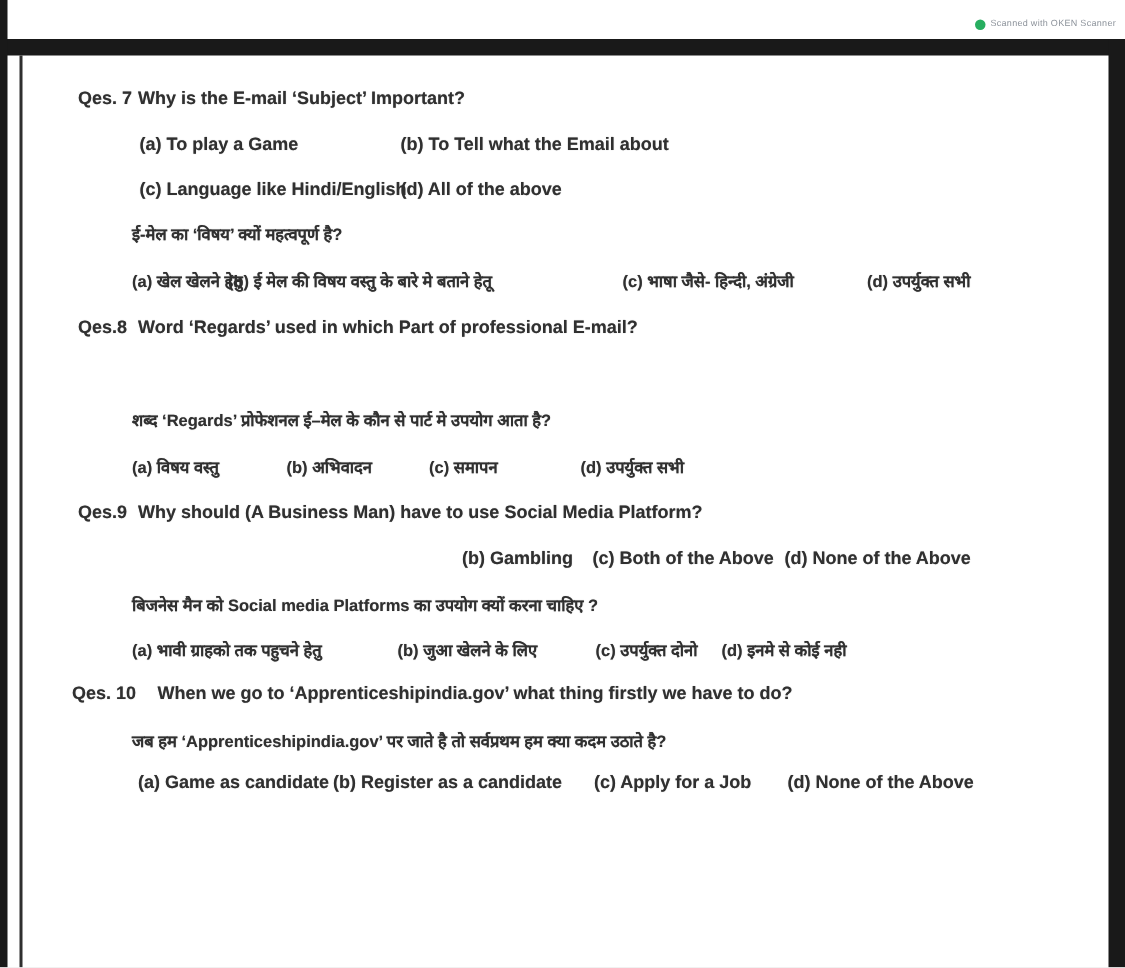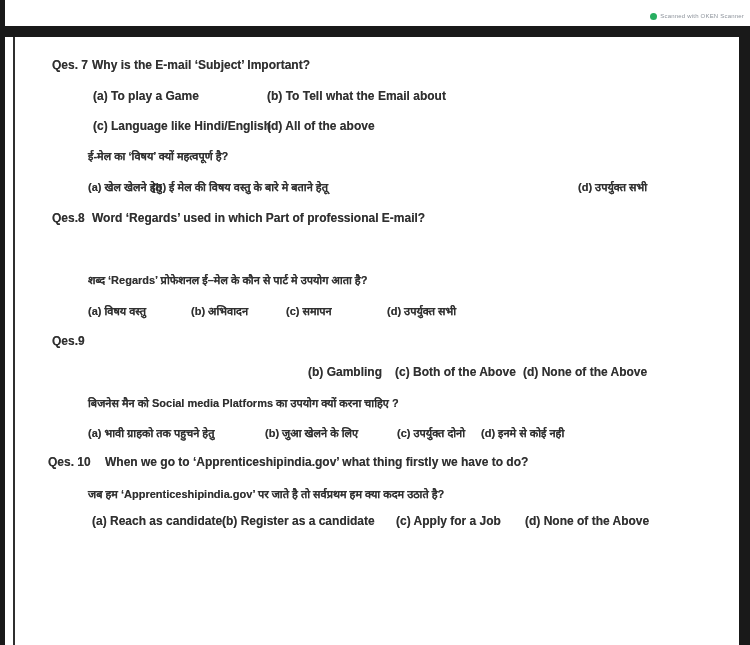--- a/index.html
+++ b/index.html
@@ -59,39 +59,41 @@
   <div class="row" style="top:119px">
     <span style="left:93px">(c) Language like Hindi/English</span>
     <span style="left:267px">(d) All of the above</span>
   </div>
   <div class="row hi" style="top:148px">
     <span style="left:88px">ई-मेल का ‘विषय’ क्यों महत्वपूर्ण है?</span>
   </div>
   <div class="row hi" style="top:179px">
     <span style="left:88px">(a) खेल खेलने हेतु</span>
     <span style="left:152px">(b) ई मेल की विषय वस्तु के बारे मे बताने हेतू</span>
+    <span style="left:415px">(c) भाषा जैसे- हिन्दी, अंग्रेजी</span>
     <span style="left:578px">(d) उपर्युक्त सभी</span>
   </div>
 
   <div class="row" style="top:211px">
     <span style="left:52px">Qes.8</span>
     <span style="left:92px">Word ‘Regards’ used in which Part of professional E-mail?</span>
   </div>
   <div class="row hi" style="top:272px">
     <span style="left:88px">शब्द ‘Regards’ प्रोफेशनल ई–मेल के कौन से पार्ट मे उपयोग आता है?</span>
   </div>
   <div class="row hi" style="top:303px">
     <span style="left:88px">(a) विषय वस्तु</span>
     <span style="left:191px">(b) अभिवादन</span>
     <span style="left:286px">(c) समापन</span>
     <span style="left:387px">(d) उपर्युक्त सभी</span>
   </div>
 
   <div class="row" style="top:334px">
     <span style="left:52px">Qes.9</span>
+    <span style="left:92px">Why should (A Business Man) have to use Social Media Platform?</span>
   </div>
   <div class="row" style="top:365px">
     <span style="left:308px">(b) Gambling</span>
     <span style="left:395px">(c) Both of the Above</span>
     <span style="left:523px">(d) None of the Above</span>
   </div>
   <div class="row hi" style="top:395px">
     <span style="left:88px">बिजनेस मैन को Social media Platforms का उपयोग क्यों करना चाहिए ?</span>
   </div>
   <div class="row hi" style="top:425px">
@@ -102,19 +104,19 @@
   </div>
 
   <div class="row" style="top:455px">
     <span style="left:48px">Qes. 10</span>
     <span style="left:105px">When we go to ‘Apprenticeshipindia.gov’ what thing firstly we have to do?</span>
   </div>
   <div class="row hi" style="top:486px">
     <span style="left:88px">जब हम ‘Apprenticeshipindia.gov’ पर जाते है तो सर्वप्रथम हम क्या कदम उठाते है?</span>
   </div>
   <div class="row" style="top:514px">
-    <span style="left:92px">(a) Reach as candidate</span>
+    <span style="left:92px">(a) Game as candidate</span>
     <span style="left:222px">(b) Register as a candidate</span>
     <span style="left:396px">(c) Apply for a Job</span>
     <span style="left:525px">(d) None of the Above</span>
   </div>
 
 </div>
 
 </body></html>

